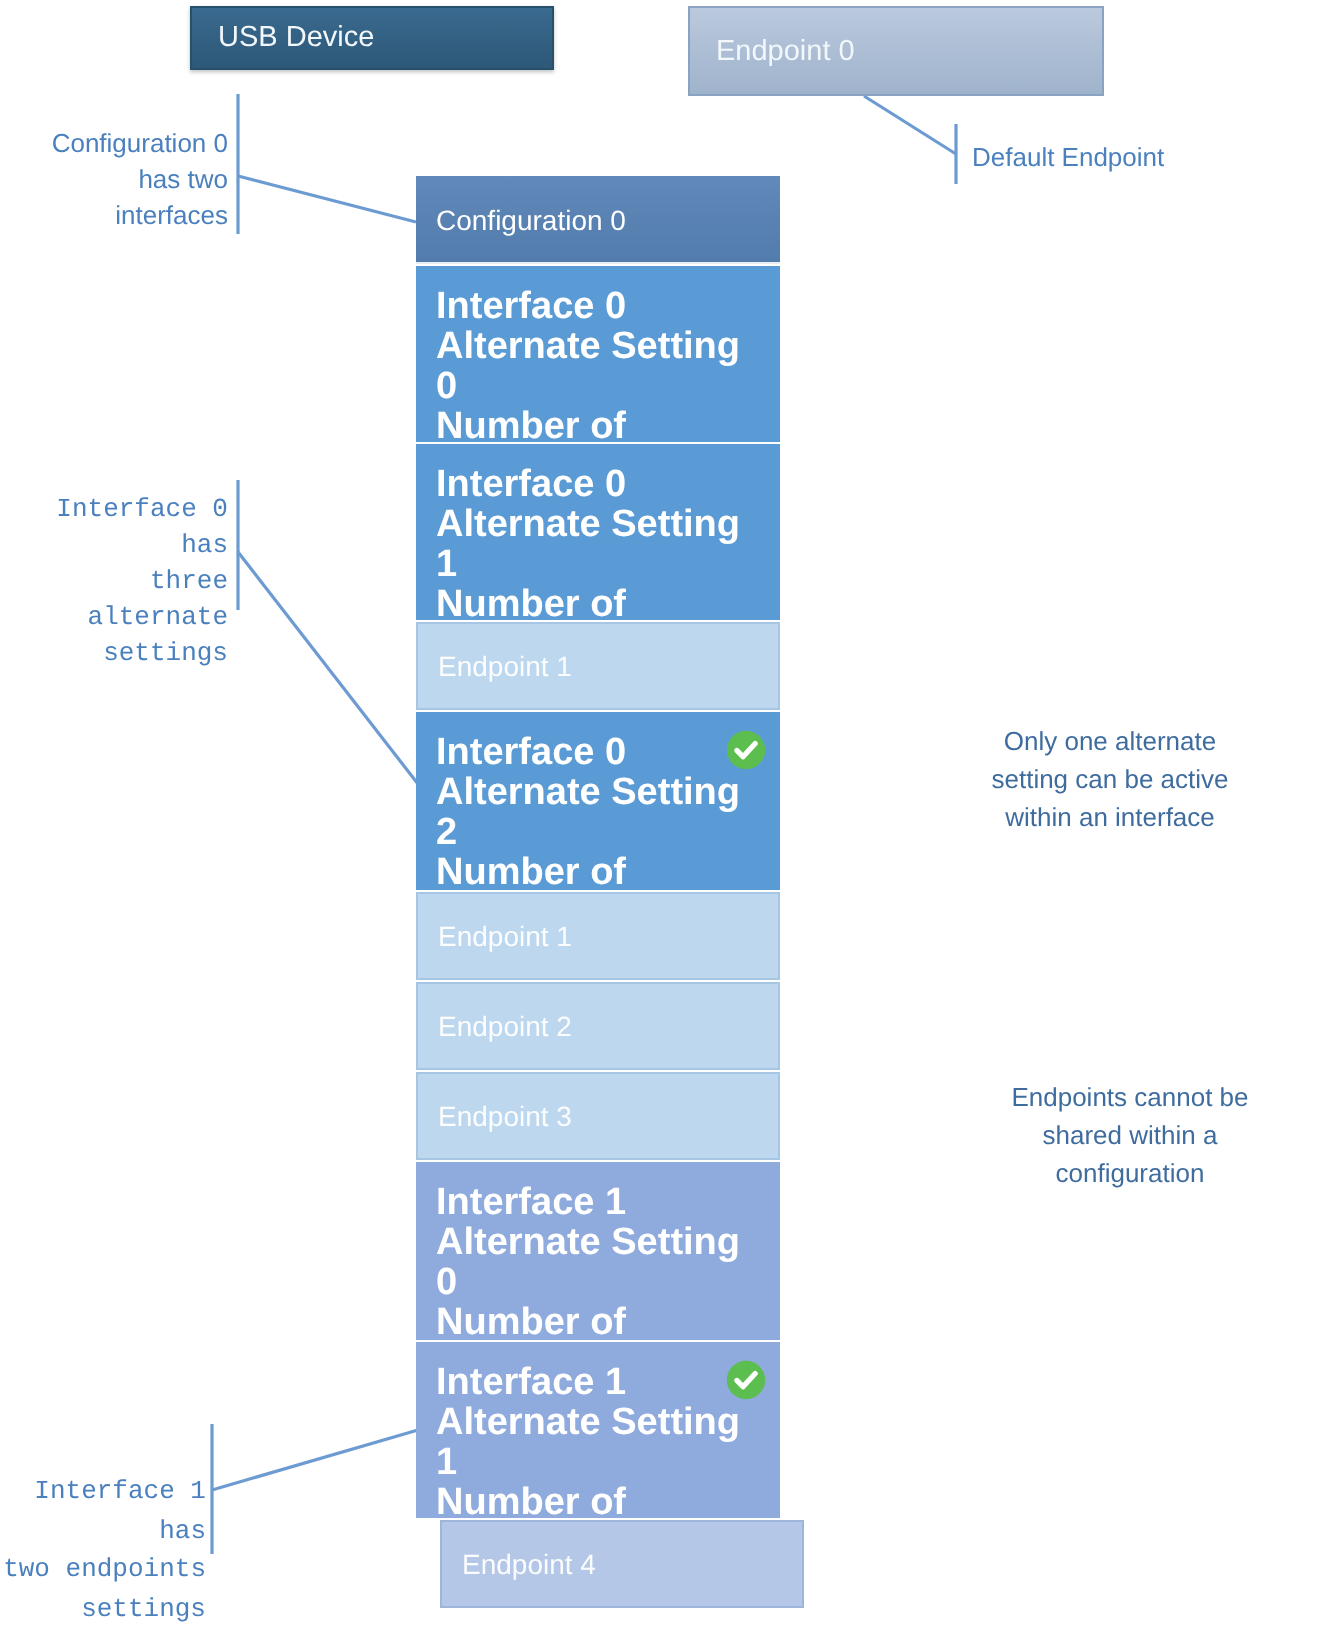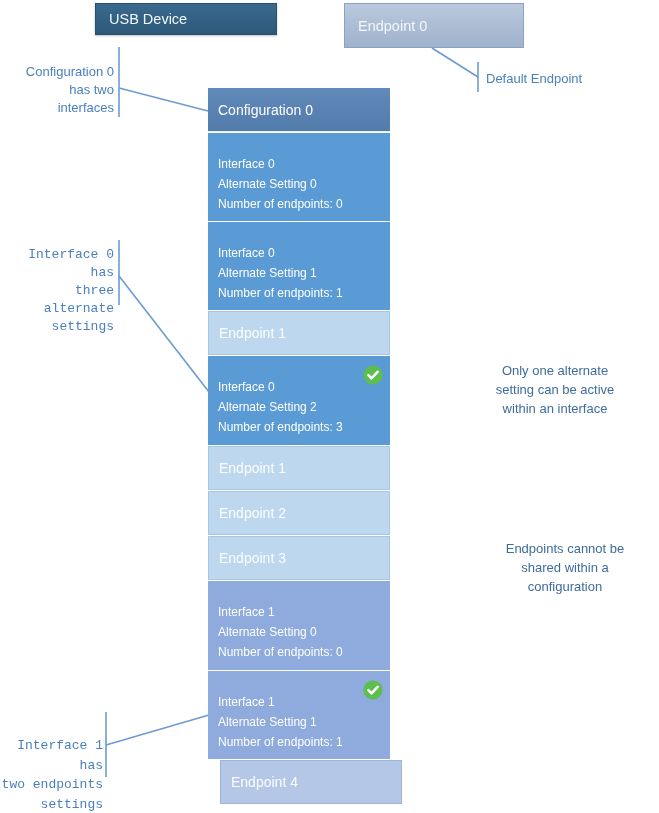--- a/index.html
+++ b/index.html
@@ -22,27 +22,27 @@
     position:relative;width:659px;height:813px;background:var(--bg);overflow:hidden;
   }
   svg.connectors{position:absolute;left:0;top:0;width:659px;height:813px;pointer-events:none;}
   svg.connectors line{stroke:var(--line_blue);stroke-width:1.6;}
 
   .topbox{position:absolute;display:flex;align-items:center;padding-left:13px;
     color:#f2f7fb;font-size:14.5px;}
   .usb{left:95px;top:3px;width:182px;height:32px;
     background:linear-gradient(180deg,var(--usb_dark_top),var(--usb_dark_bottom));
     border:1px solid var(--usb_border);box-shadow:0 1px 2px rgba(0,0,0,.25);}
-  .ep0{left:344px;top:3px;width:180px;height:45px;
+  .ep0{left:344px;top:3px;width:208px;height:45px;
     background:linear-gradient(180deg,var(--ep0_top),var(--ep0_bottom));
     border:1px solid var(--ep0_border);}
 
   .stack{position:absolute;left:208px;top:88px;width:182px;}
   .sbox{position:relative;width:100%;margin-bottom:1px;color:#fff;}
-  .sbox .lines{padding:21px 8px 0 10px;font-size:12px;line-height:20px;}
+  .sbox .lines{padding:11px 8px 0 10px;font-size:19px;line-height:20px;font-weight:bold;}
   .sbox.single{display:flex;align-items:center;padding-left:10px;font-size:14px;}
   .cfg{height:44px;background:linear-gradient(180deg,var(--config_top),var(--config_bottom));
     border-bottom:1px solid #e9eef5;}
   .ifb{background:var(--interface_blue);}
   .ifp{background:var(--interface_peri);}
   .epl{background:var(--endpoint_light);border:1px solid var(--endpoint_light_border);
     color:rgba(255,255,255,.95);}
   .epp{background:var(--endpoint_peri);border:1px solid var(--endpoint_peri_border);
     color:rgba(255,255,255,.95);margin-left:12px;}
   .h88{height:88px;} .h89{height:89px;} .h44{height:44px;}

